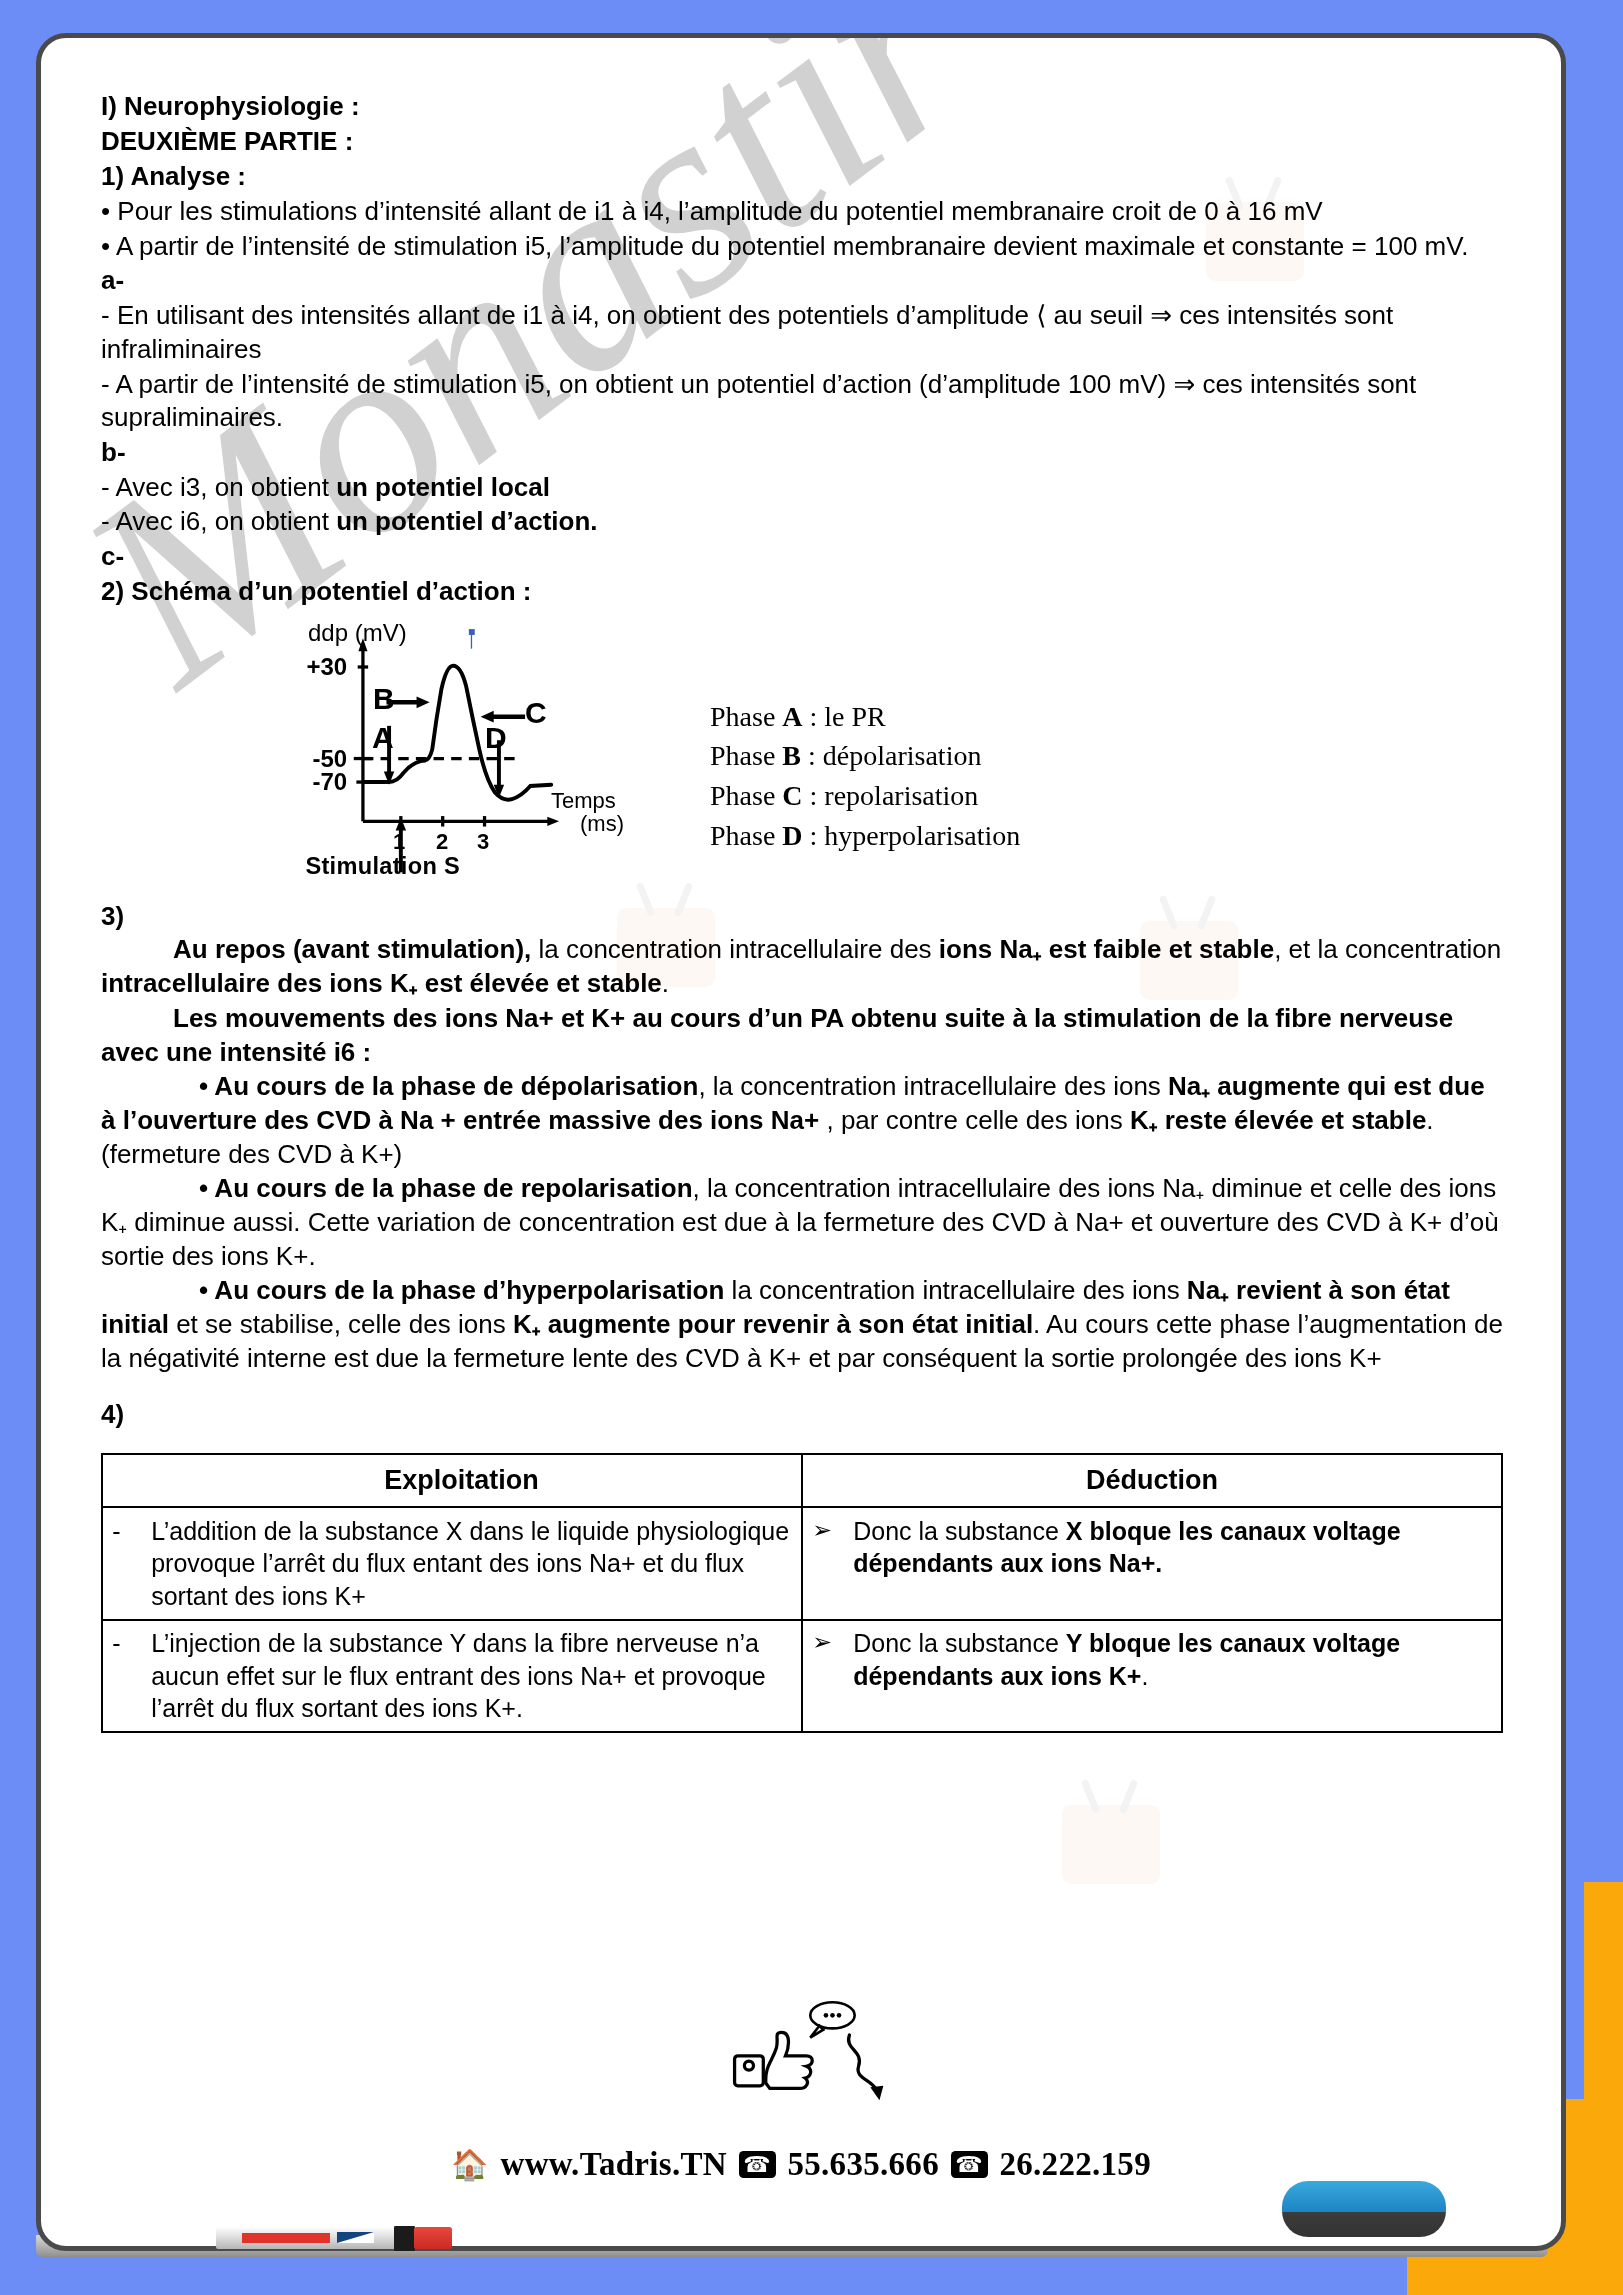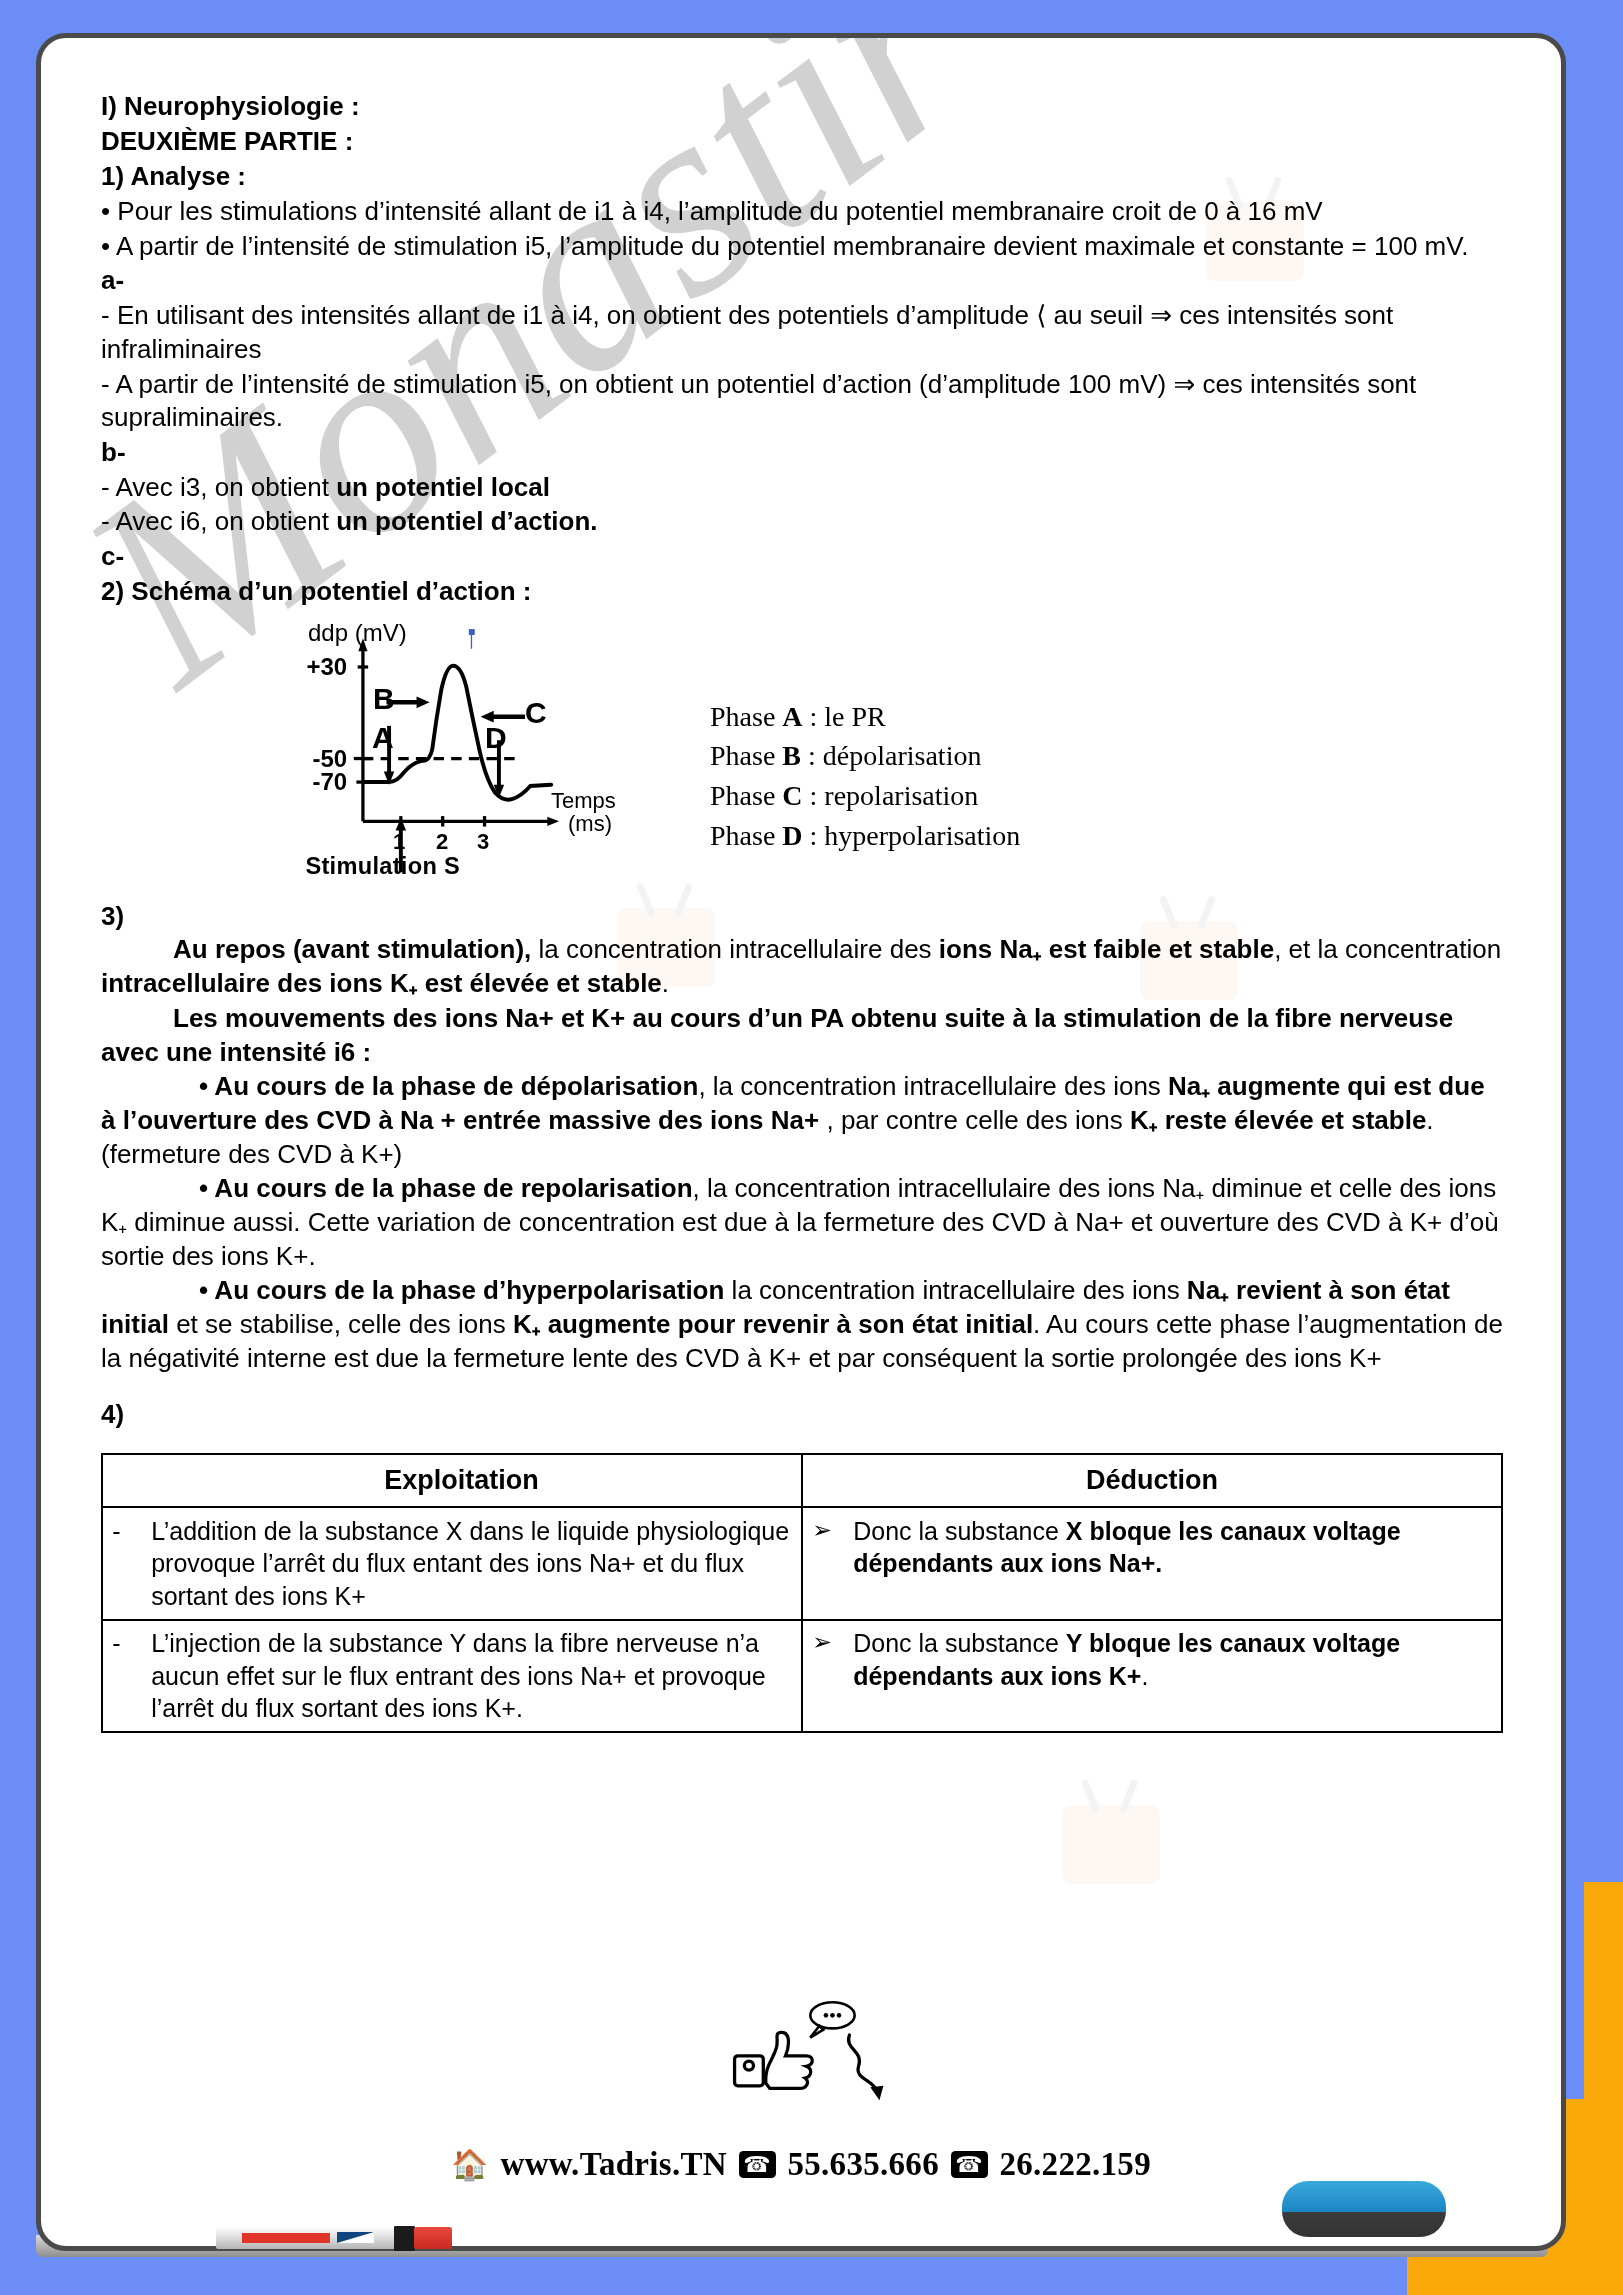--- a/index.html
+++ b/index.html
@@ -221,21 +221,21 @@
         <div class="philab" style="left:234px;top:72px;">C</div>
         <div class="philab" style="left:81px;top:97px;">A</div>
         <div class="philab" style="left:194px;top:97px;">D</div>
 
         <div class="xlab" style="left:102px;top:207px;">1</div>
         <div class="xlab" style="left:145px;top:207px;">2</div>
         <div class="xlab" style="left:186px;top:207px;">3</div>
 
         <div id="temps">
           <div>Temps</div>
-            <div style="margin-left:17px;">(ms)</div>
+            <div style="margin-left:29px;">(ms)</div>
         </div>
         <div id="stimS">Stimulation S</div>
       </div>
 
       <div id="phases">
         <div><span>Phase </span><b>A</b><span> : </span><span>le PR</span></div>
         <div><span>Phase </span><b>B</b><span> : </span><span>dépolarisation</span></div>
         <div><span>Phase </span><b>C</b><span> : </span><span>repolarisation</span></div>
         <div><span>Phase </span><b>D</b><span> : </span><span>hyperpolarisation</span></div>
       </div>

